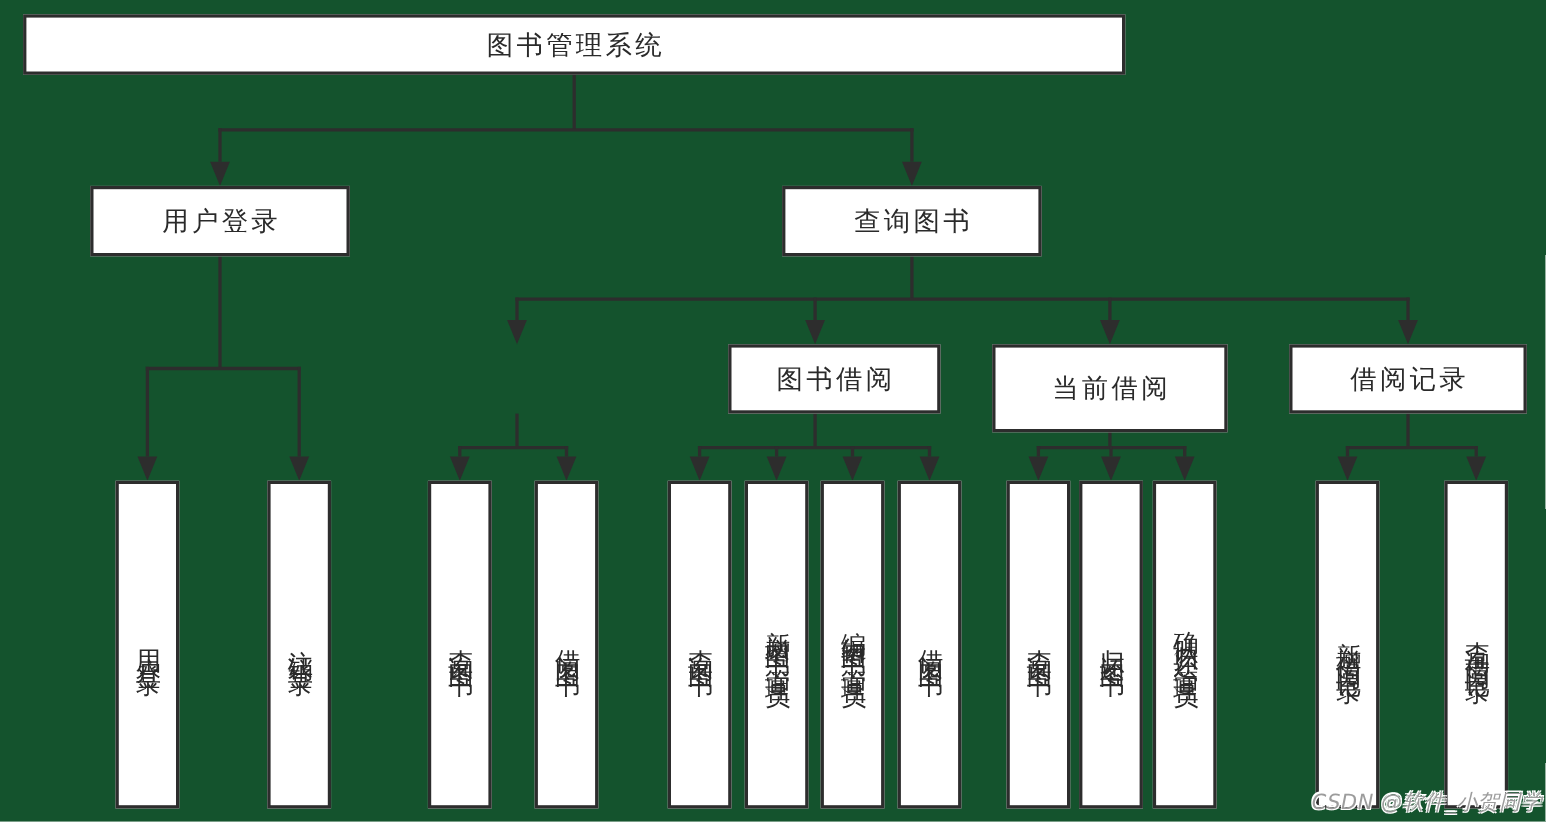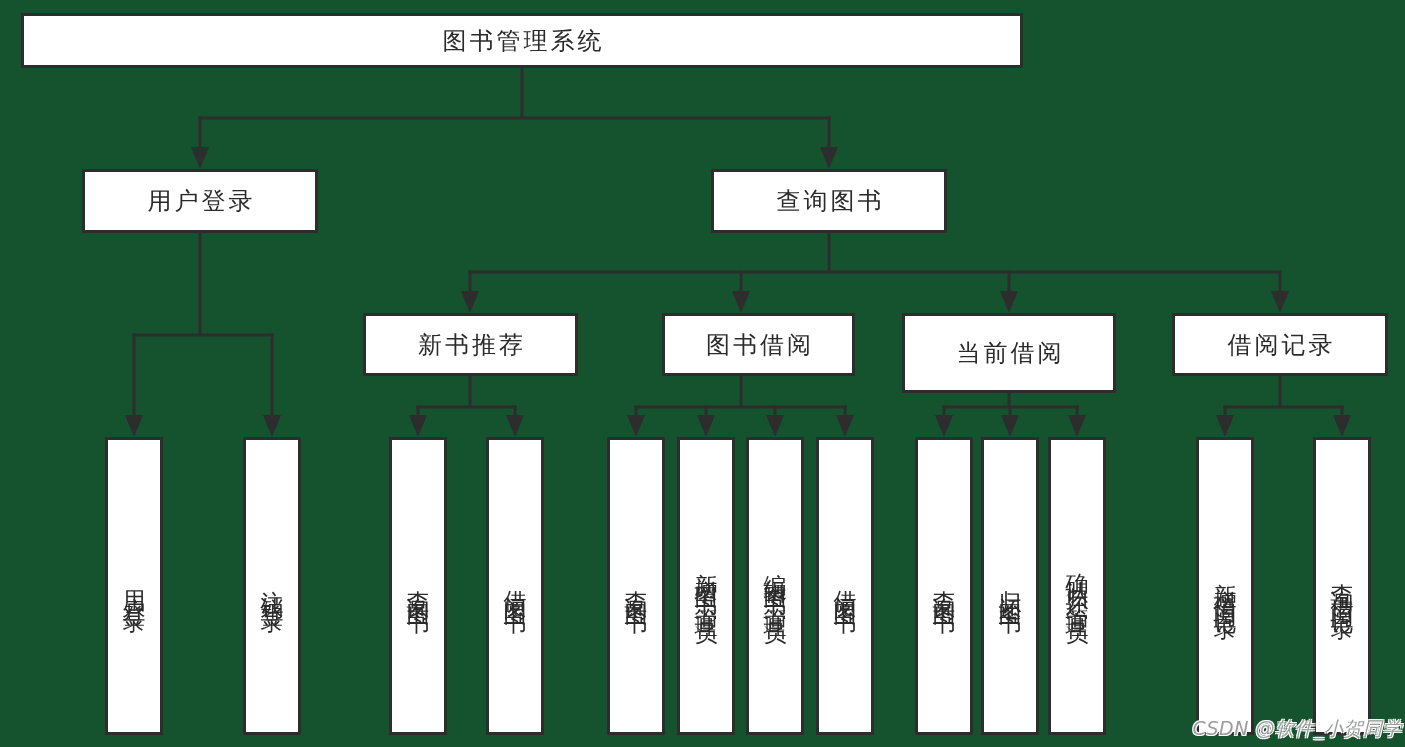--- a/index.html
+++ b/index.html
@@ -139,21 +139,20 @@
       <polygon points="1216,415 1234,415 1225,437"></polygon>
       <polygon points="1333,415 1351,415 1342,437"></polygon>
     </g>
   </svg>
 
   <div class="node" style="left:21px; top:13px; width:1002px; height:55px;">图书管理系统</div>
 
   <div class="node" style="left:82px; top:169px; width:236px; height:64px;">用户登录</div>
   <div class="node" style="left:711px; top:169px; width:236px; height:64px;">查询图书</div>
 
-  <div class="node" style="left:363px; top:313px; width:215px; height:63px;">新书推荐</div>
   <div class="node" style="left:616px; top:313px; width:193px; height:63px;margin-left:46px;">图书借阅</div>
   <div class="node" style="left:902px; top:313px; width:214px; height:80px;">当前借阅</div>
   <div class="node" style="left:1172px; top:313px; width:216px; height:63px;">借阅记录</div>
 
   <div class="leaf" style="left:105px;">用户登录</div>
   <div class="leaf" style="left:243px;">注销登录</div>
 
   <div class="leaf" style="left:389px;">查询图书</div>
   <div class="leaf" style="left:486px;">借阅图书</div>
 

